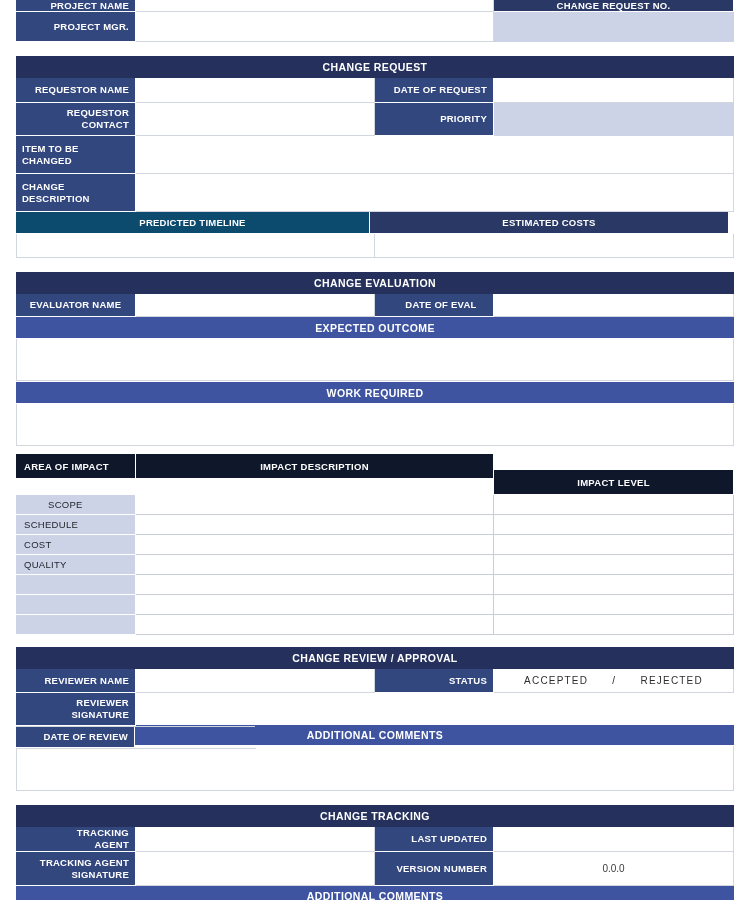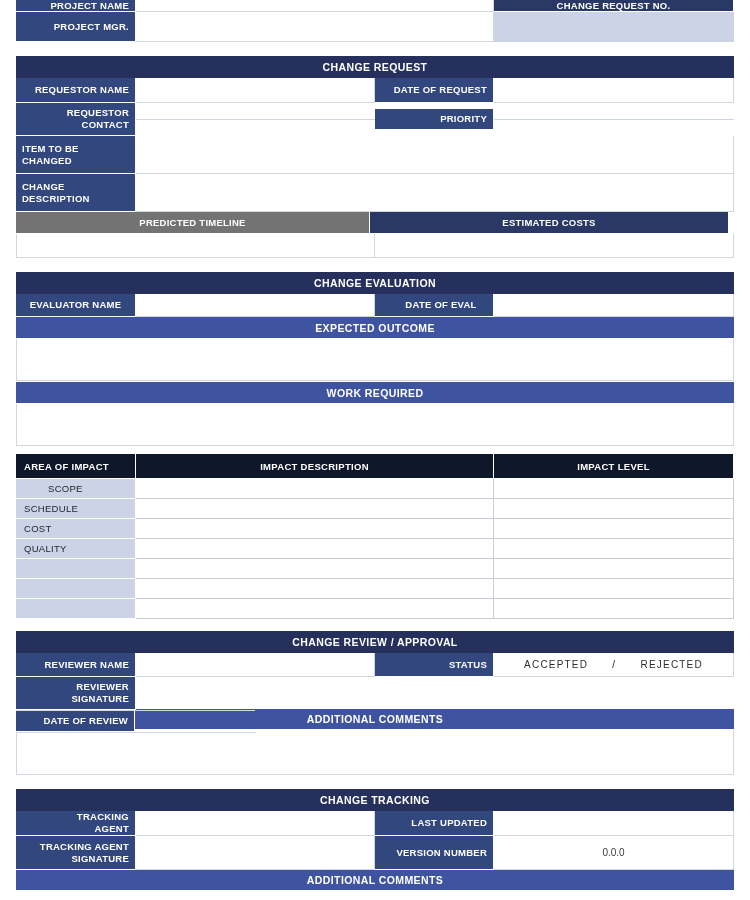--- a/index.html
+++ b/index.html
@@ -161,39 +161,39 @@
 
     <div class="secbar" style="height:22px;">CHANGE REQUEST</div>
 
     <div class="row" style="height:25px;">
       <div class="lbl" style="width:120px;">REQUESTOR NAME</div>
       <div class="fld" style="width:239px;"></div>
       <div class="lbl" style="width:119px;">DATE OF REQUEST</div>
       <div class="fld" style="width:240px;"></div>
     </div>
 
-    <div class="row" style="height:33px;align-items:center;">
+    <div class="row" style="height:33px;">
       <div class="lbl" style="width:120px;">REQUESTOR CONTACT</div>
       <div class="fld" style="width:239px;"></div>
       <div class="lbl" style="width:119px;">PRIORITY</div>
       <div class="fld shade" style="width:240px;"></div>
     </div>
 
     <div class="row" style="height:38px;">
       <div class="lbl left" style="width:120px;">ITEM TO BE CHANGED</div>
       <div class="fld" style="width:598px;"></div>
     </div>
 
     <div class="row" style="height:38px;">
       <div class="lbl left" style="width:120px;">CHANGE DESCRIPTION</div>
       <div class="fld" style="width:598px;"></div>
     </div>
 
     <div class="row" style="height:22px;">
-      <div class="lbl" style="width:354px;justify-content:center;text-align:left;background:#737373;">PREDICTED TIMELINE</div>
+      <div class="lbl" style="width:354px;justify-content:center;text-align:left;background:#0c4a6e;">PREDICTED TIMELINE</div>
       <div class="lbl" style="width:359px;justify-content:center;text-align:center;background:#2a3865;">ESTIMATED COSTS</div>
     </div>
 
     <div class="row" style="height:24px;">
       <div class="fld" style="width:359px;border-left:1px solid #d2d6de;"></div>
       <div class="fld" style="width:359px;"></div>
     </div>
   </div>
 
   <div class="gap"></div>
@@ -214,21 +214,21 @@
 
     <div class="subbar" style="height:22px;margin-top:1px;">WORK REQUIRED</div>
     <div class="notearea" style="height:42px;"></div>
 
     <div style="height:8px;"></div>
 
     <div class="tbl">
       <div class="row">
         <div class="th first" style="width:120px;">AREA OF IMPACT</div>
         <div class="th" style="width:358px;">IMPACT DESCRIPTION</div>
-        <div class="th" style="width:240px;">IMPACT LEVEL</div>
+        <div class="th" style="width:240px;margin-top:16px;">IMPACT LEVEL</div>
       </div>
       <div id="impact-rows">
           <div class="row" style="height: 20px;">
             <div class="area" style="width: 120px; padding-left: 32px;">SCOPE</div>
             <div class="cel" style="width: 358px;"></div>
             <div class="cel" style="width: 240px;"></div>
           </div>
           <div class="row" style="height: 20px;">
             <div class="area" style="width: 120px;">SCHEDULE</div>
             <div class="cel" style="width: 358px;"></div>

